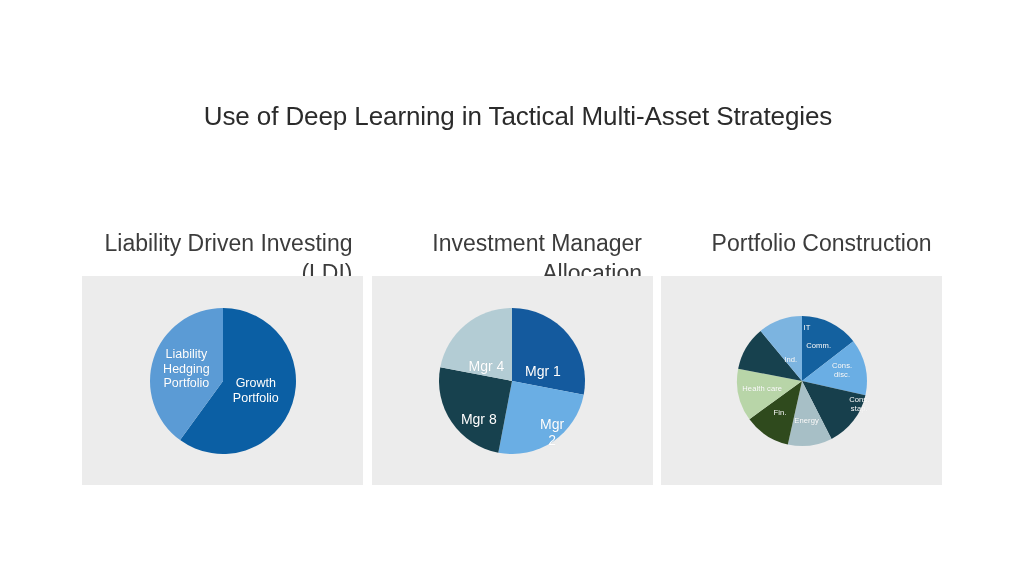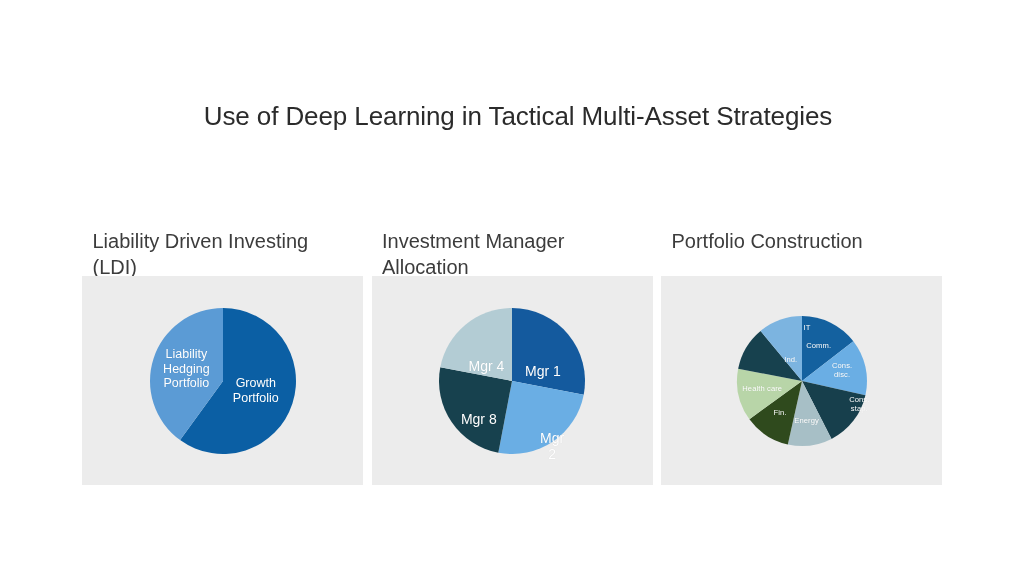--- a/index.html
+++ b/index.html
@@ -59,24 +59,24 @@
     align-items: flex-start;
   }
   .panel {
     width: 281px;
     display: flex;
     flex-direction: column;
     align-items: center;
   }
   .panel-heading {
     height: 48px;
-    font-size: 20px;
+    font-size: 23px;
     color: #3c3c3c;
     font-weight: 400;
-    text-align: left;
+    text-align: right;
     line-height: 1.32;
     width: 260px;
   }
   .panel-body {
     width: 281px;
     height: 209px;
     background: #ececec;
     position: relative;
     display: flex;
     align-items: center;
@@ -138,21 +138,21 @@
 Allocation</div>
       <div class="panel-body">
         <div class="pie-wrap pie2" style="width: 150px; height: 150px;">
             <svg width="150" height="150" viewBox="0 0 150 150" class="pie-svg">
               <path d="M 75 75 L 75.00 2.00 A 73 73 0 0 1 146.71 88.68 Z" fill="#145a9e"></path>
               <path d="M 75 75 L 146.71 88.68 A 73 73 0 0 1 61.32 146.71 Z" fill="#6aaee4"></path>
               <path d="M 75 75 L 61.32 146.71 A 73 73 0 0 1 3.29 61.32 Z" fill="#17414e"></path>
               <path d="M 75 75 L 3.29 61.32 A 73 73 0 0 1 75.00 2.00 Z" fill="#b3ccd4"></path>
             </svg>
             <div class="slice-label" style="left: 105.9px; top: 49.4px;">Mgr 1</div>
-            <div class="slice-label" style="left: 97.6px; top: 125px; padding-left: 35px;">Mgr 2</div>
+            <div class="slice-label" style="left: 97.6px; top: 111px; padding-left: 35px;">Mgr 2</div>
             <div class="slice-label" style="left: 41.8px; top: 97.6px;">Mgr 8</div>
             <div class="slice-label" style="left: 49.4px; top: 44.1px;">Mgr 4</div>
           </div>
       </div>
     </div>
 
     <div class="panel">
       <div class="panel-heading">Portfolio Construction</div>
       <div class="panel-body">
         <div class="pie-wrap pie3" style="width: 134px; height: 134px;">

